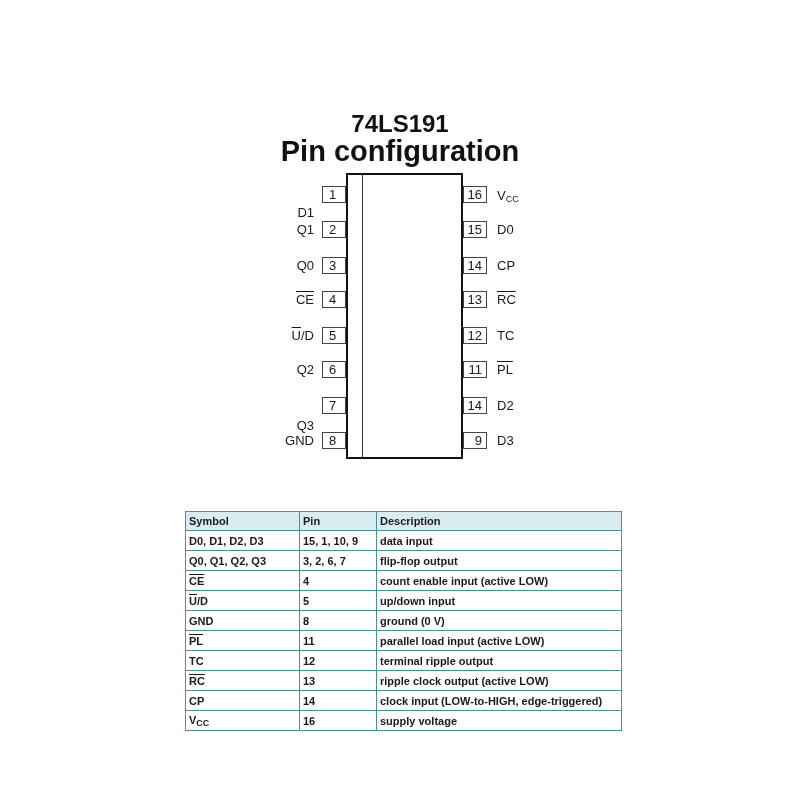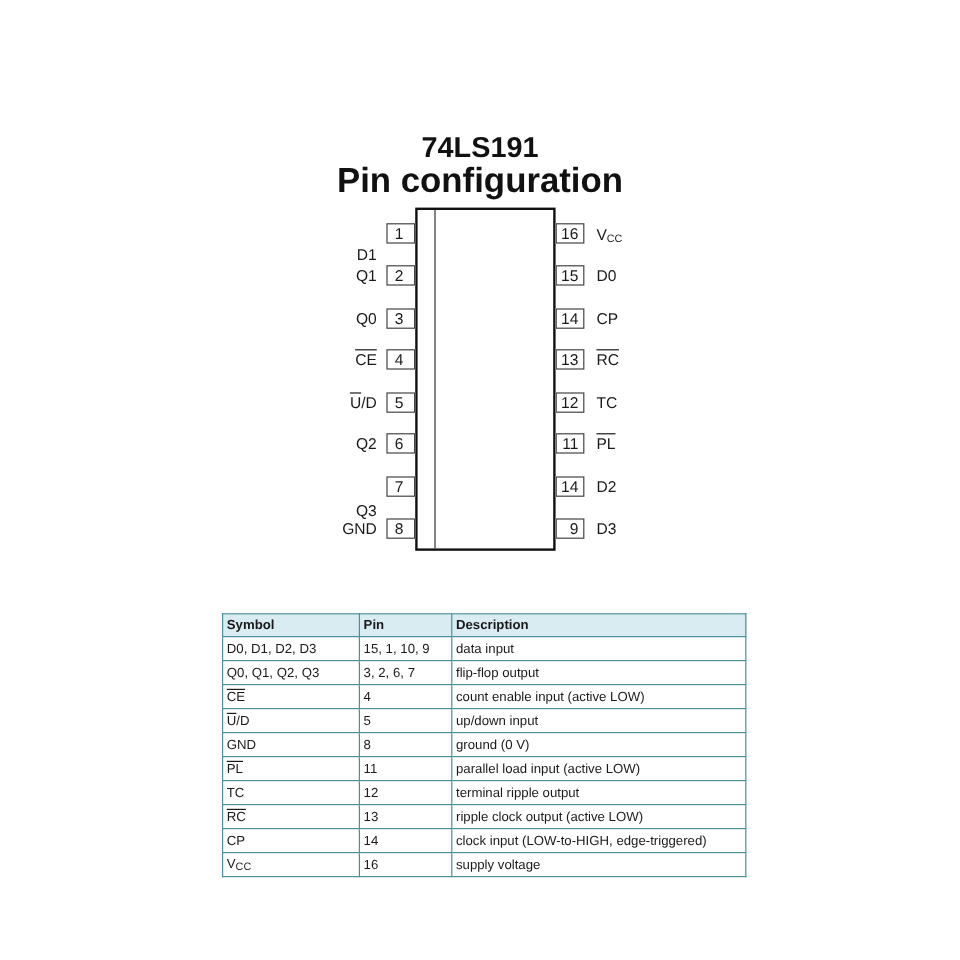--- a/index.html
+++ b/index.html
@@ -11,21 +11,21 @@
   .chip-line { position:absolute; left:14px; top:0; width:1px; height:100%; background:#333; }
   .pin { position:absolute; height:17px; box-sizing:border-box; border:1px solid #444; background:#fff; font-size:13px; line-height:15px; }
   .pin.left { left:322px; width:24px; text-align:left; padding-left:6px; }
   .pin.right { left:463px; width:24px; text-align:right; padding-right:4px; }
   .plabel { position:absolute; font-size:13px; line-height:17px; }
   .plabel.left { right:486px; text-align:right; }
   .plabel.right { left:497px; }
   .ol { text-decoration:overline; }
   sub { font-size:9px; vertical-align:-2px; }
   table.pins { position:absolute; left:185px; top:471px; width:437px; border-collapse:collapse; font-size:11px;margin-top:40px; }
-  table.pins td, table.pins th { border:1px solid #4a8f9a; padding:0 3px; height:19px; text-align:left; vertical-align:middle; }
+  table.pins td, table.pins th { border:1px solid #4a8f9a; padding:0 3px; height:19px; text-align:left; vertical-align:middle;font-weight:bold; }
   table.pins th { background:#d9ecf2; font-weight:bold; height:18px; }
   .c1 { width:107px; } .c2 { width:70px; }
 </style>
 </head>
 <body>
 
 <div class="title t1">74LS191</div>
 <div class="title t2">Pin configuration</div>
 
 <div class="chip">

